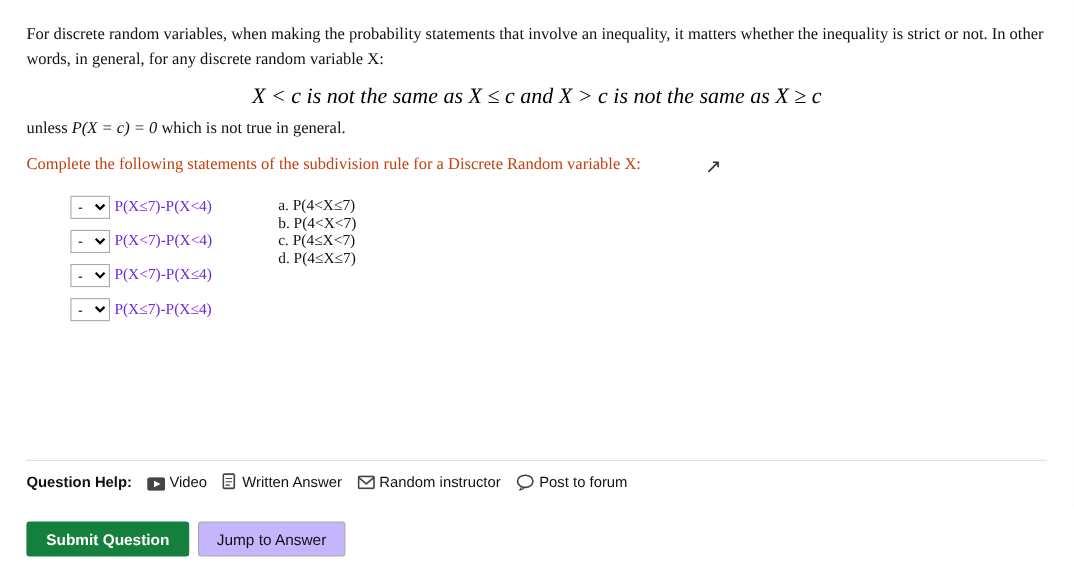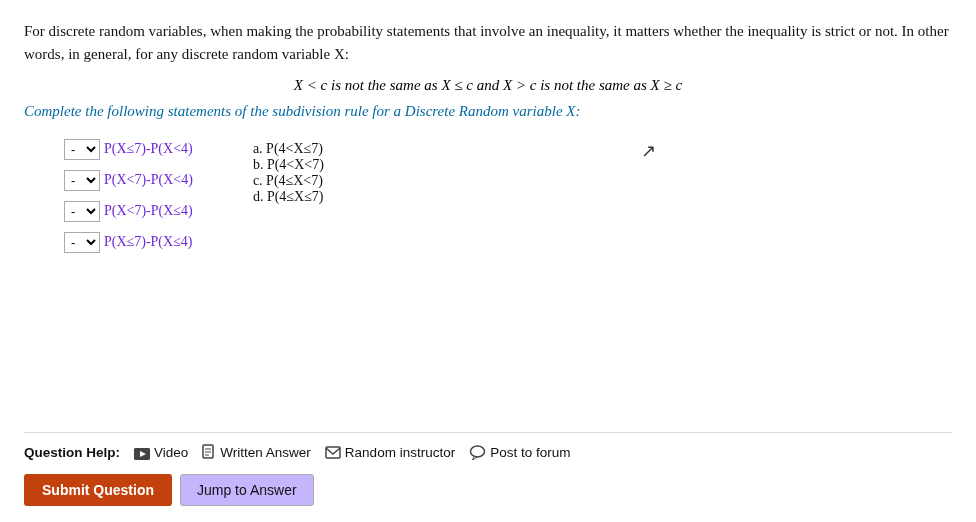--- a/index.html
+++ b/index.html
@@ -24,36 +24,35 @@
       flex: 1;
     }
     .intro-text {
       font-size: 15px;
       line-height: 1.55;
       color: #111;
       margin-bottom: 10px;
     }
     .math-center {
       text-align: center;
-      font-size: 15px;
+      font-size: 20px;
       margin: 0 0 6px 0;
       font-style: italic;
     }
     .unless-line {
       font-size: 15px;
       line-height: 1.55;
       color: #111;
       margin-bottom: 10px;
     }
     .complete-line {
       font-size: 15px;
       line-height: 1.55;
-      color: #0369a1;
+      color: #c2410c;
       margin-bottom: 16px;
-      font-style: italic;
     }
     .exercise-area {
       display: flex;
       flex-direction: row;
       margin-left: 40px;
       margin-bottom: 10px;
       gap: 60px;
     }
     .left-col {
       display: flex;
@@ -91,42 +90,42 @@
       border-top: 1px solid #ddd;
       padding-top: 10px;
       margin-top: 8px;
     }
     .question-help {
       font-size: 13.5px;
       color: #111;
       display: flex;
       align-items: center;
       gap: 14px;
-      margin-bottom: 12px;
+      margin-bottom: 26px;
       font-family: Arial, sans-serif;
     }
     .help-label {
       font-weight: bold;
     }
     .help-item {
       display: flex;
       align-items: center;
       gap: 4px;
       cursor: pointer;
     }
     .help-item-text {
       color: #111;
     }
     .buttons-row {
       display: flex;
       gap: 8px;
       align-items: center;
     }
     .btn-submit {
-      background: #c2410c;
+      background: #15803d;
       color: white;
       border: none;
       padding: 8px 18px;
       font-size: 14px;
       font-family: Arial, sans-serif;
       font-weight: bold;
       cursor: pointer;
       border-radius: 3px;
     }
     .btn-jump {
@@ -152,20 +151,23 @@
 <body>
 
 <div class="card">
   <div class="content-area">
     <p class="intro-text">For discrete random variables, when making the probability statements that involve an inequality, it matters whether the inequality is strict or not. In other words, in general, for any discrete random variable X:</p>
 
     <div class="math-center">
       <span class="math">X &lt; c is not the same as X ≤ c and X &gt; c is not the same as X ≥ c</span>
     </div>
 
+    <p class="unless-line">
+      unless <span class="math">P(X = c) = 0</span> which is not true in general.
+    </p>
 
     <p class="complete-line">Complete the following statements of the subdivision rule for a Discrete Random variable X:</p>
 
     <div class="exercise-area">
       <div class="left-col">
         <div class="dropdown-row">
           <select class="dropdown-select">
             <option>-</option>
             <option>+</option>
           </select>

